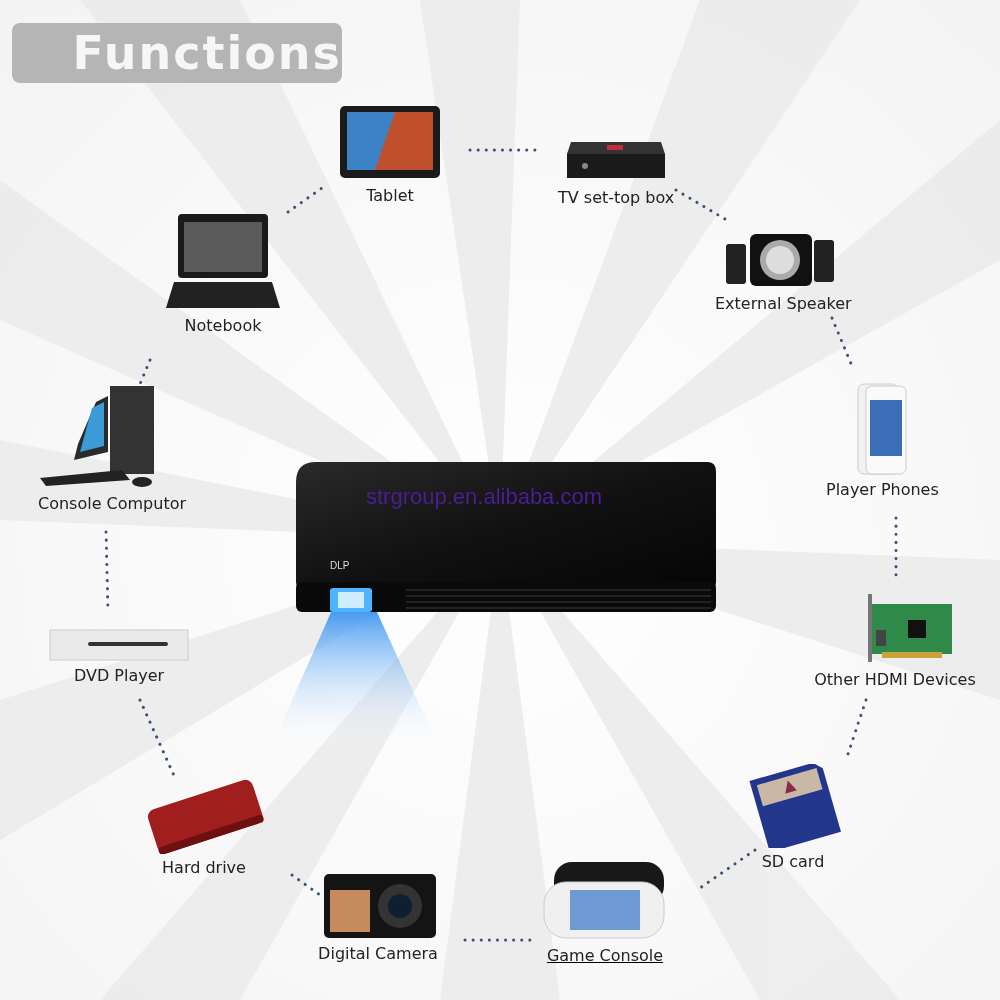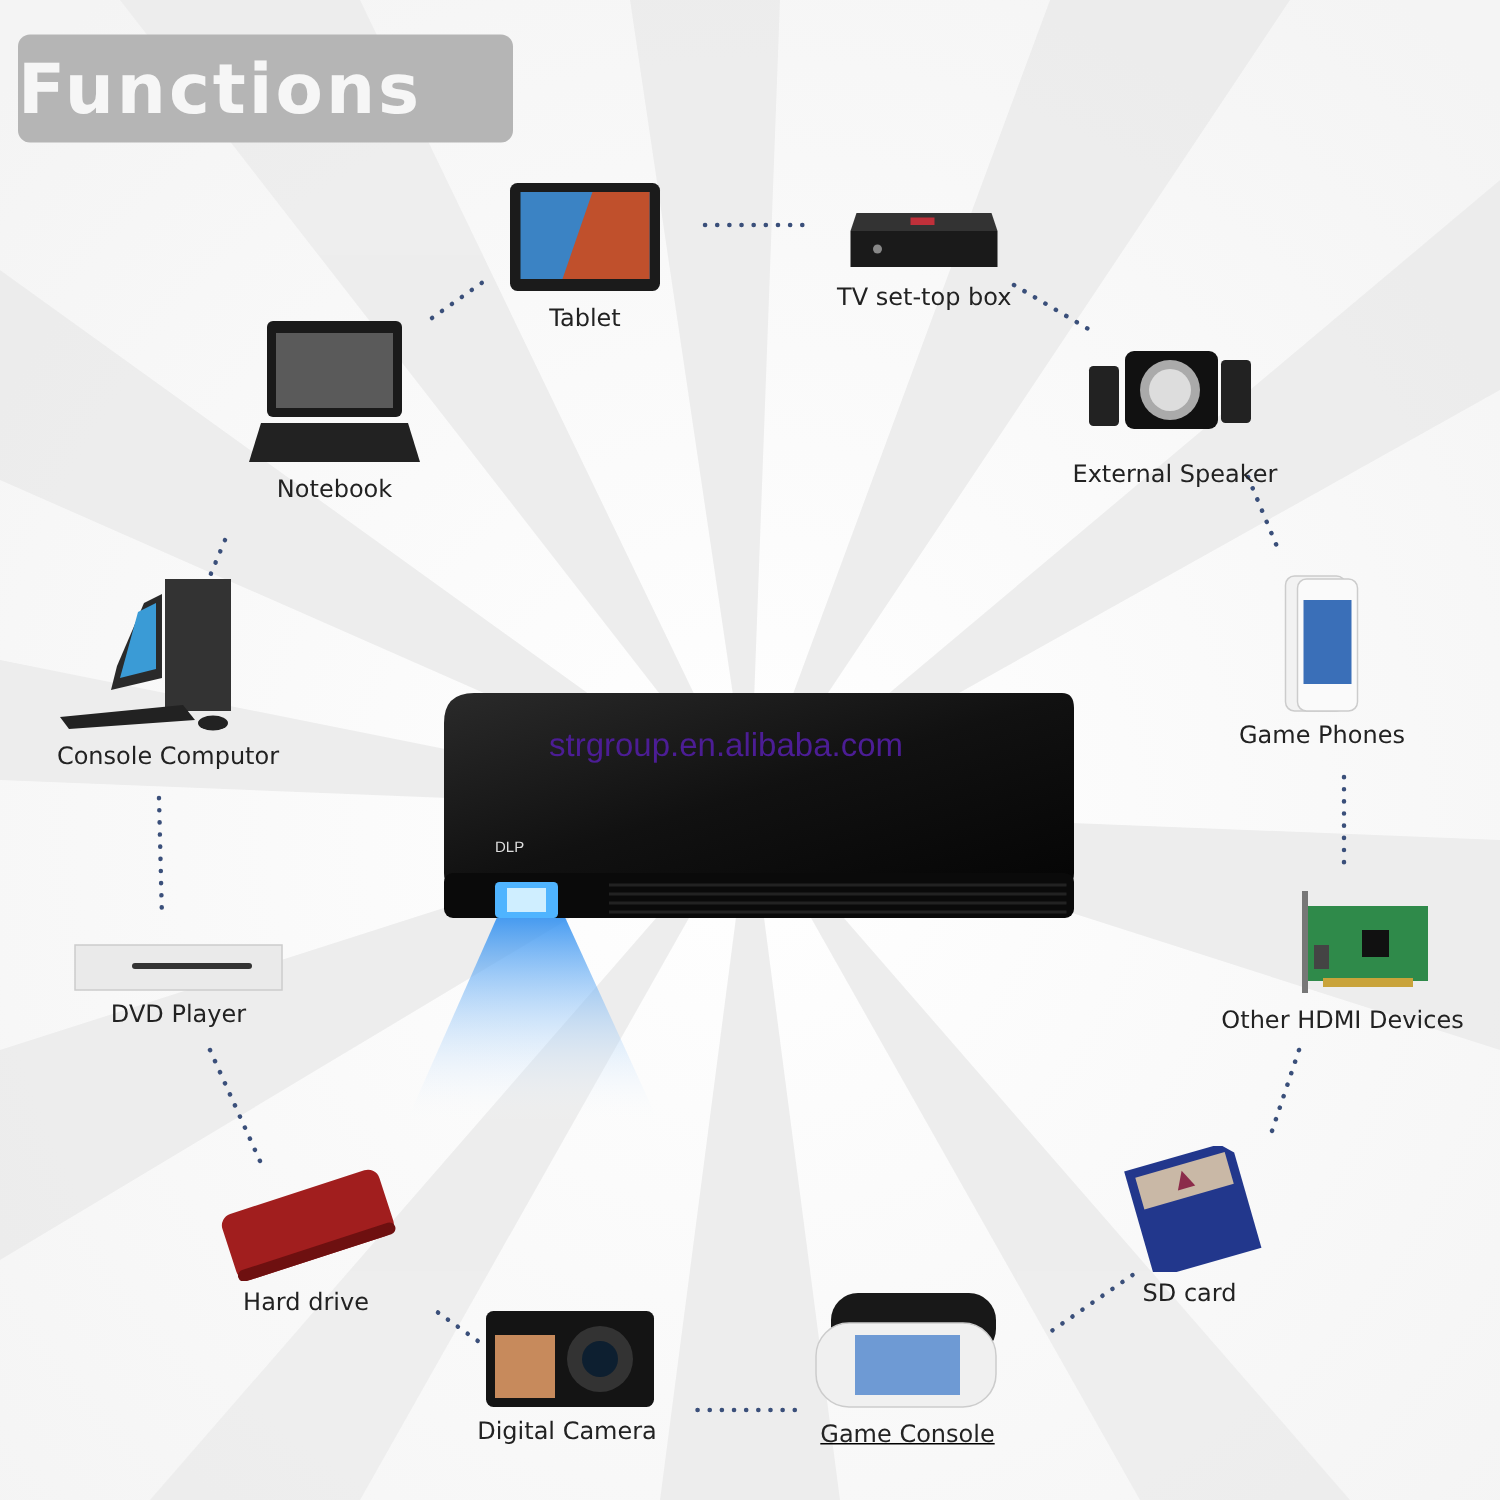--- a/index.html
+++ b/index.html
@@ -1,18 +1,18 @@
 <!DOCTYPE html>
 <html><head>
 <meta charset="utf-8">
 <style>
   html,body{margin:0;padding:0;}
   body{width:1000px;height:1000px;position:relative;overflow:hidden;background:#ffffff;font-family:"DejaVu Sans","Liberation Sans",sans-serif;}
   .rays{position:absolute;left:0;top:0;width:1000px;height:1000px;z-index:0;}
-  .title-badge{position:absolute;left:12px;top:23px;width:330px;height:72px;background:#b5b5b5;border-radius:8px;z-index:5;display:flex;align-items:center;justify-content:flex-start;}
+  .title-badge{position:absolute;left:12px;top:23px;width:330px;height:60px;background:#b5b5b5;border-radius:8px;z-index:5;display:flex;align-items:center;justify-content:flex-end;}
   .title-badge span{color:#f6f6f6;font-family:"DejaVu Sans",sans-serif;font-weight:bold;font-size:46px;letter-spacing:2px;}
   .item{position:absolute;z-index:4;display:flex;flex-direction:column;align-items:center;}
   .item .label{font-family:"DejaVu Sans",sans-serif;font-size:16px;color:#222;white-space:nowrap;margin-top:4px;}
   .device{position:relative;}
   .dots{position:absolute;z-index:3;}
   .projector{position:absolute;left:296px;top:462px;width:422px;height:156px;z-index:4;}
   .watermark{position:absolute;left:366px;top:484px;font-family:"Liberation Sans",sans-serif;font-size:22px;color:#4c1d95;z-index:6;}
   .dlp{position:absolute;left:330px;top:560px;z-index:6;color:#ddd;font-size:10px;font-family:"Liberation Sans",sans-serif;}
 </style>
 </head>
@@ -86,57 +86,57 @@
     <linearGradient id="beam" x1="0" y1="0" x2="0" y2="1">
       <stop offset="0" stop-color="#2f8ff0" stop-opacity="0.9"></stop>
       <stop offset="1" stop-color="#ffffff" stop-opacity="0"></stop>
     </linearGradient>
   </defs>
   <polygon points="62,0 106,0 170,140 0,140" fill="url(#beam)"></polygon>
 </svg>
 <div class="watermark">strgroup.en.alibaba.com</div>
 <div class="dlp">DLP</div>
 
-<div class="item" style="left:335px;top:120px;justify-content:center;">
+<div class="item" style="left:335px;top:104px;justify-content:center;">
   <svg class="device" width="110" height="78">
     <rect x="5" y="2" width="100" height="72" rx="5" fill="#1b1b1b"></rect>
     <rect x="12" y="8" width="86" height="58" fill="#3b83c4"></rect>
     <polygon points="60,8 98,8 98,66 40,66" fill="#c0502c"></polygon>
   </svg>
   <span class="label">Tablet</span>
 </div>
 
 <div class="item" style="left:558px;top:136px;">
   <svg class="device" width="110" height="48">
     <polygon points="10,6 100,6 104,18 6,18" fill="#333"></polygon>
     <rect x="6" y="18" width="98" height="24" fill="#1a1a1a"></rect>
     <rect x="46" y="9" width="16" height="5" fill="#c0303a"></rect>
     <circle cx="24" cy="30" r="3" fill="#888"></circle>
   </svg>
   <span class="label">TV set-top box</span>
 </div>
 
-<div class="item" style="left:715px;top:228px;gap:12px;">
+<div class="item" style="left:715px;top:228px;">
   <svg class="device" width="130" height="62">
     <rect x="8" y="16" width="20" height="40" rx="3" fill="#222"></rect>
     <rect x="96" y="12" width="20" height="42" rx="3" fill="#222"></rect>
     <rect x="32" y="6" width="62" height="52" rx="6" fill="#111"></rect>
     <circle cx="62" cy="32" r="20" fill="#aaa"></circle>
     <circle cx="62" cy="32" r="14" fill="#ddd"></circle>
   </svg>
   <span class="label">External Speaker</span>
 </div>
 
 <div class="item" style="left:826px;top:382px;">
   <svg class="device" width="80" height="94">
     <rect x="16" y="2" width="40" height="90" rx="6" fill="#f2f2f2" stroke="#ccc"></rect>
     <rect x="24" y="4" width="40" height="88" rx="6" fill="#fafafa" stroke="#ccc"></rect>
     <rect x="28" y="18" width="32" height="56" fill="#3a6fb8"></rect>
   </svg>
-  <span class="label">Game Phones</span>
+  <span class="label">Player Phones</span>
 </div>
 
 <div class="item" style="left:812px;top:588px;text-align:right;">
   <svg class="device" width="166" height="78">
     <rect x="56" y="6" width="4" height="68" fill="#777"></rect>
     <rect x="60" y="16" width="80" height="50" fill="#2f8a4a"></rect>
     <rect x="96" y="32" width="18" height="18" fill="#111"></rect>
     <rect x="64" y="42" width="10" height="16" fill="#444"></rect>
     <rect x="70" y="64" width="60" height="6" fill="#c9a33a"></rect>
   </svg>

